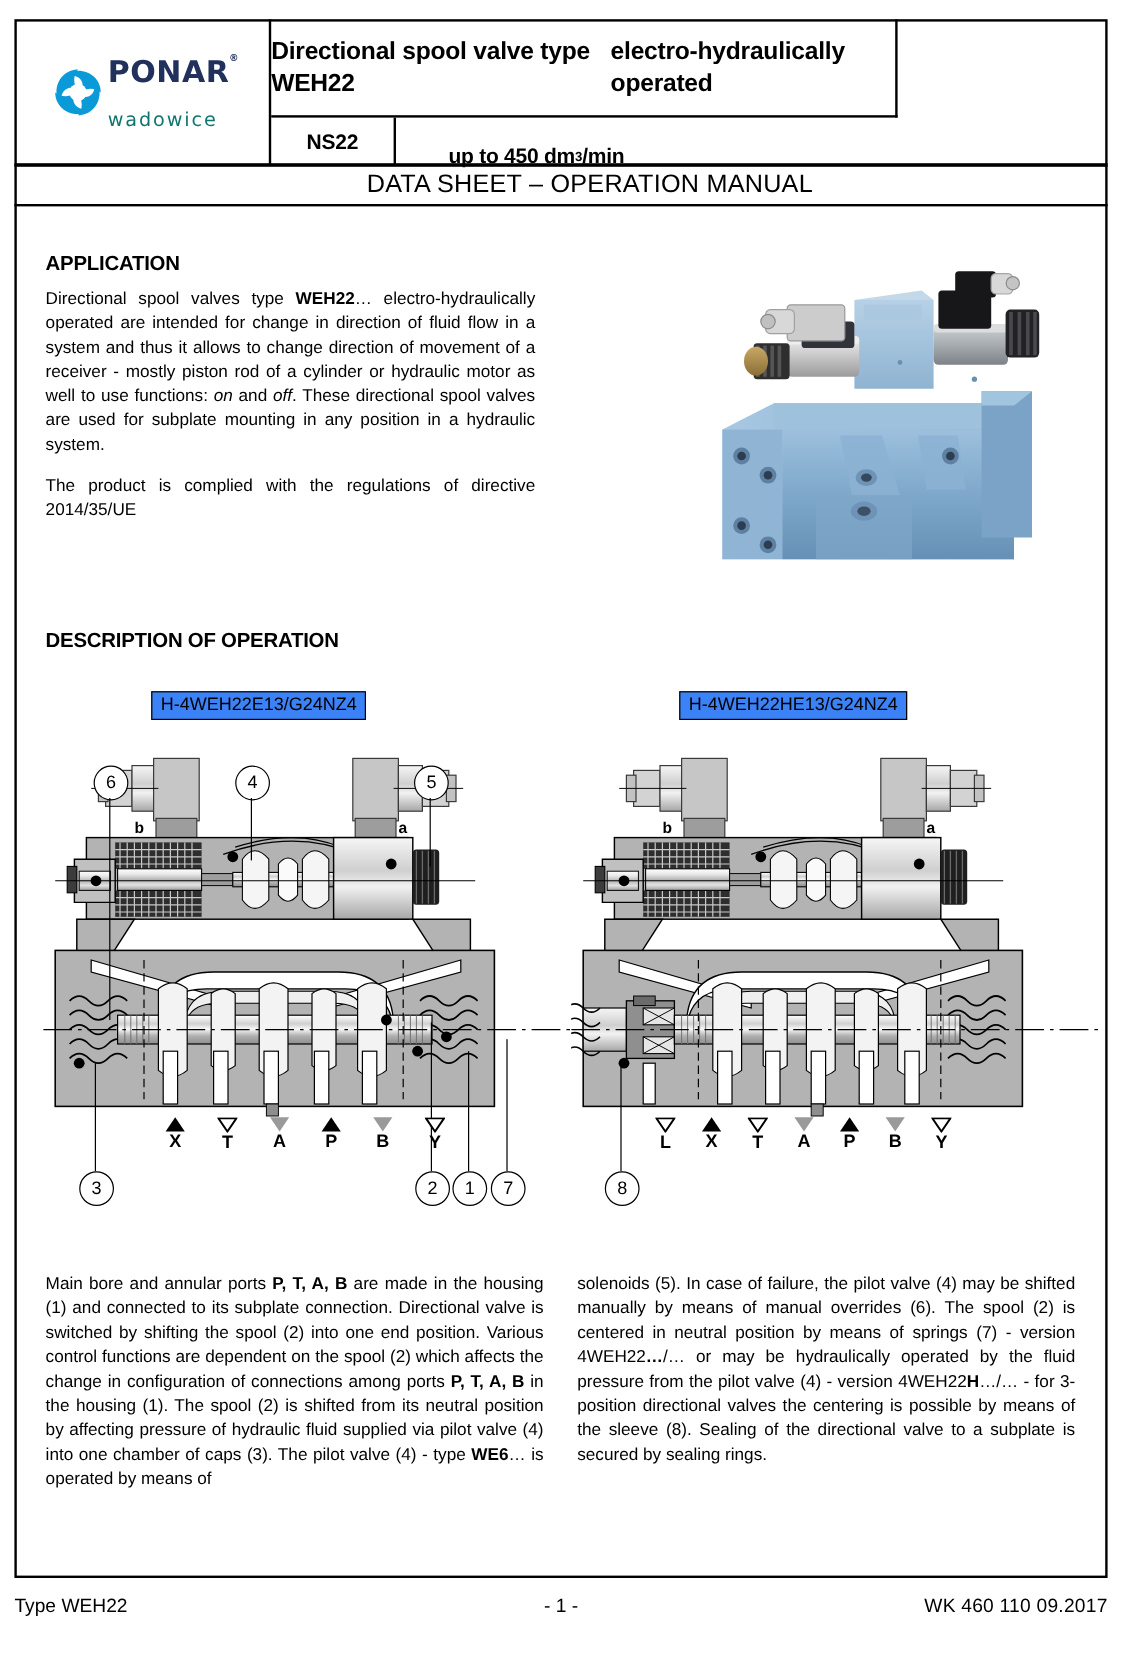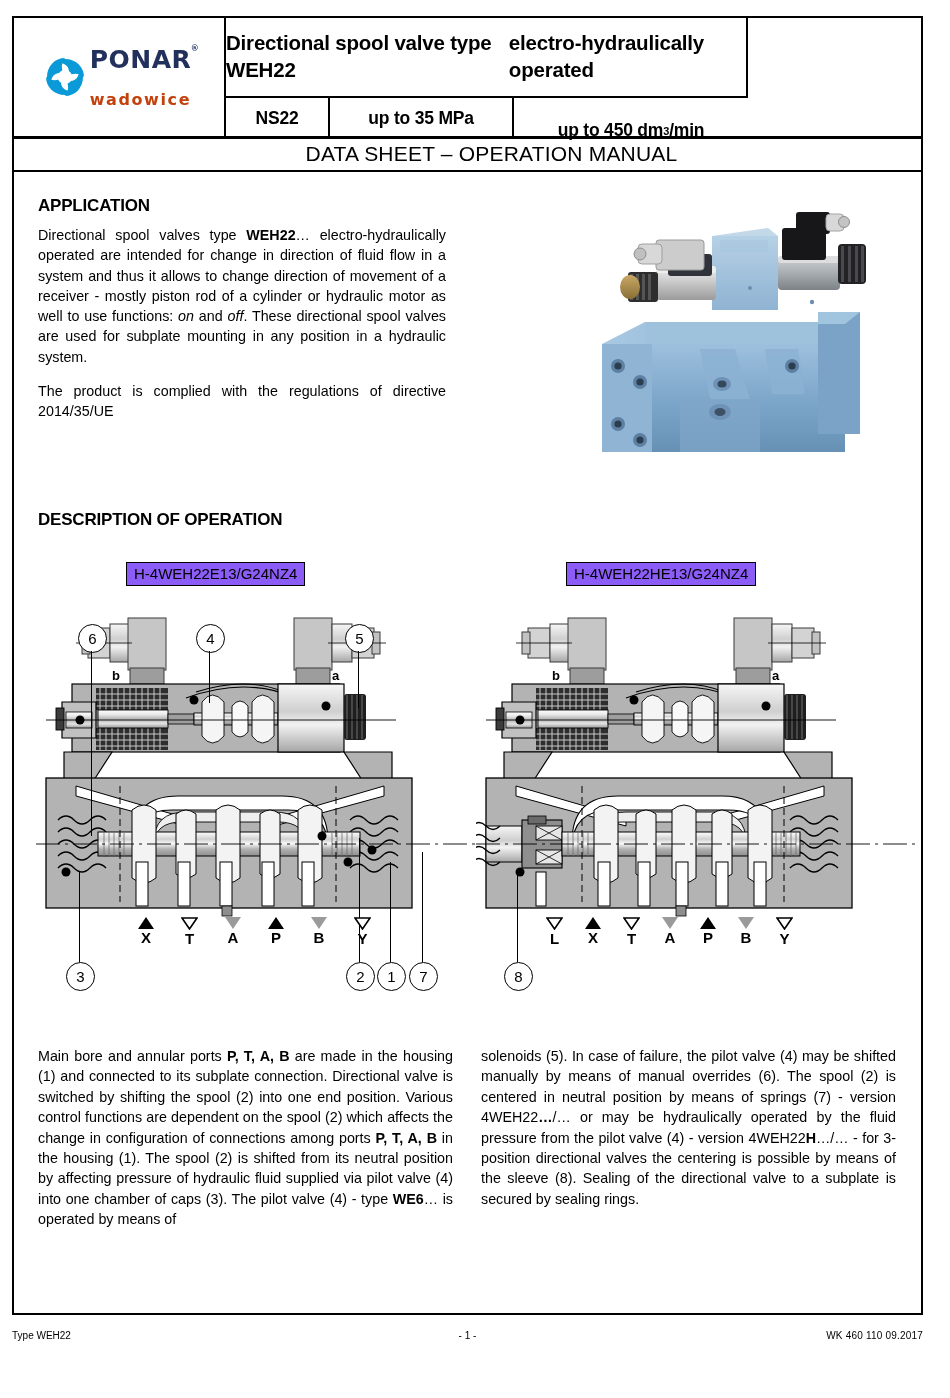--- a/index.html
+++ b/index.html
@@ -24,52 +24,52 @@
   .wk-date{margin-top:17px;font-size:13.5px;}
   .hdr-ds{position:absolute;left:12px;top:138px;width:911px;height:34px;border-bottom:2.5px solid #000;box-sizing:border-box;display:flex;align-items:center;justify-content:center;font-size:21px;letter-spacing:0.2px;padding-left:48px;}
   .hdr-divline{position:absolute;left:12px;top:136px;width:911px;height:2.5px;background:#000;}
 
   
   .logo{display:flex;align-items:center;gap:5px;justify-content:flex-end;}
   .logo-mark{width:40px;height:40px;position:relative;}
   .logo-txt{display:flex;flex-direction:column;line-height:1;}
   .logo-ponar{font-weight:bold;font-size:25px;color:#21315c;letter-spacing:0.5px;position:relative;font-family:"DejaVu Sans",sans-serif;}
   .logo-reg{position:absolute;top:-2px;right:-8px;font-size:8px;}
-  .logo-wado{font-weight:bold;font-size:16px;color:#c2410c;letter-spacing:1.6px;margin-top:20px;font-family:"DejaVu Sans",sans-serif;}
-
-  
-  .content{position:absolute;left:12px;top:174px;width:935px;height:1143px;}
+  .logo-wado{font-weight:normal;font-size:16px;color:#0f766e;letter-spacing:1.6px;margin-top:20px;font-family:"DejaVu Sans",sans-serif;}
+
+  
+  .content{position:absolute;left:12px;top:188px;width:935px;height:1143px;}
 
   h2.sec{font-size:17px;font-weight:bold;margin:0;letter-spacing:-0.2px;}
   .app-sec{position:absolute;left:26px;top:22px;width:408px;}
   .app-sec p{font-size:14.3px;line-height:20.3px;text-align:justify;margin:9px 0 0 0;}
   .app-sec p.bold{font-weight:normal;margin-top:14px;}
   .nb{font-weight:bold;}
   .it{font-style:italic;}
 
   .photo{position:absolute;left:548px;top:10px;width:360px;height:300px;}
 
   .desc-title{position:absolute;left:26px;top:336px;text-align:center;}
 
   
   .diagrams{position:absolute;left:14px;top:388px;width:890px;height:480px;}
-  .dlabel{position:absolute;border:1.4px solid #000;background:#8b5cf6;padding:2px 7px 3px 7px;font-size:15px;line-height:17px;white-space:nowrap;}
+  .dlabel{position:absolute;border:1.4px solid #000;background:#3b82f6;padding:2px 7px 3px 7px;font-size:15px;line-height:17px;white-space:nowrap;}
   .dlabel.l{left:100px;top:0;}
   .dlabel.r{left:540px;top:0;}
 
   .callout{position:absolute;width:27px;height:27px;border:1.4px solid #000;border-radius:50%;background:#fff;display:flex;align-items:center;justify-content:center;font-size:15px;}
   .cline{position:absolute;background:#000;width:1.2px;}
 
   
   .cols{position:absolute;left:26px;top:872px;width:860px;display:flex;gap:28px;}
   .col{width:415px;font-size:14.3px;line-height:20.4px;text-align:justify;}
   .col p{margin:0;}
 
   
-  .footer{position:absolute;left:12px;top:1330px;width:911px;font-size:10px;display:flex;justify-content:flex-end;}
+  .footer{position:absolute;left:12px;top:1330px;width:911px;font-size:16px;display:flex;justify-content:flex-end;}
   .f-l{width:33%;text-align:left;}
   .f-c{width:34%;text-align:center;}
   .f-r{width:33%;text-align:right;letter-spacing:0.2px;}
 
   
   .ports{position:absolute;display:flex;}
   .port{display:flex;flex-direction:column;align-items:center;}
   .port .tri{width:0;height:0;}
   .port .tri.up-f{border-left:8px solid transparent;border-right:8px solid transparent;border-bottom:12px solid #000;}
   .port .tri.dn-g{border-left:8px solid transparent;border-right:8px solid transparent;border-top:12px solid #9a9a9a;}
@@ -106,21 +106,20 @@
       </div>
     </div>
 
     <div class="hdr-title">
       <div class="t1">Directional spool valve type WEH22</div>
       <div class="t2">electro-hydraulically operated</div>
     </div>
 
     <div class="hdr-spec">
       <div class="spec-cell c1">NS22</div>
-      <div class="spec-cell c2">up to 35 MPa</div>
       <div class="spec-cell c3">
           <span>up to 450 dm</span>
           <sup style="font-size:11px">3</sup>
           <span>/min</span>
         </div>
     </div>
 
   </div>
   <div class="hdr-divline"></div>
   <div class="hdr-ds">DATA SHEET – OPERATION MANUAL</div>

